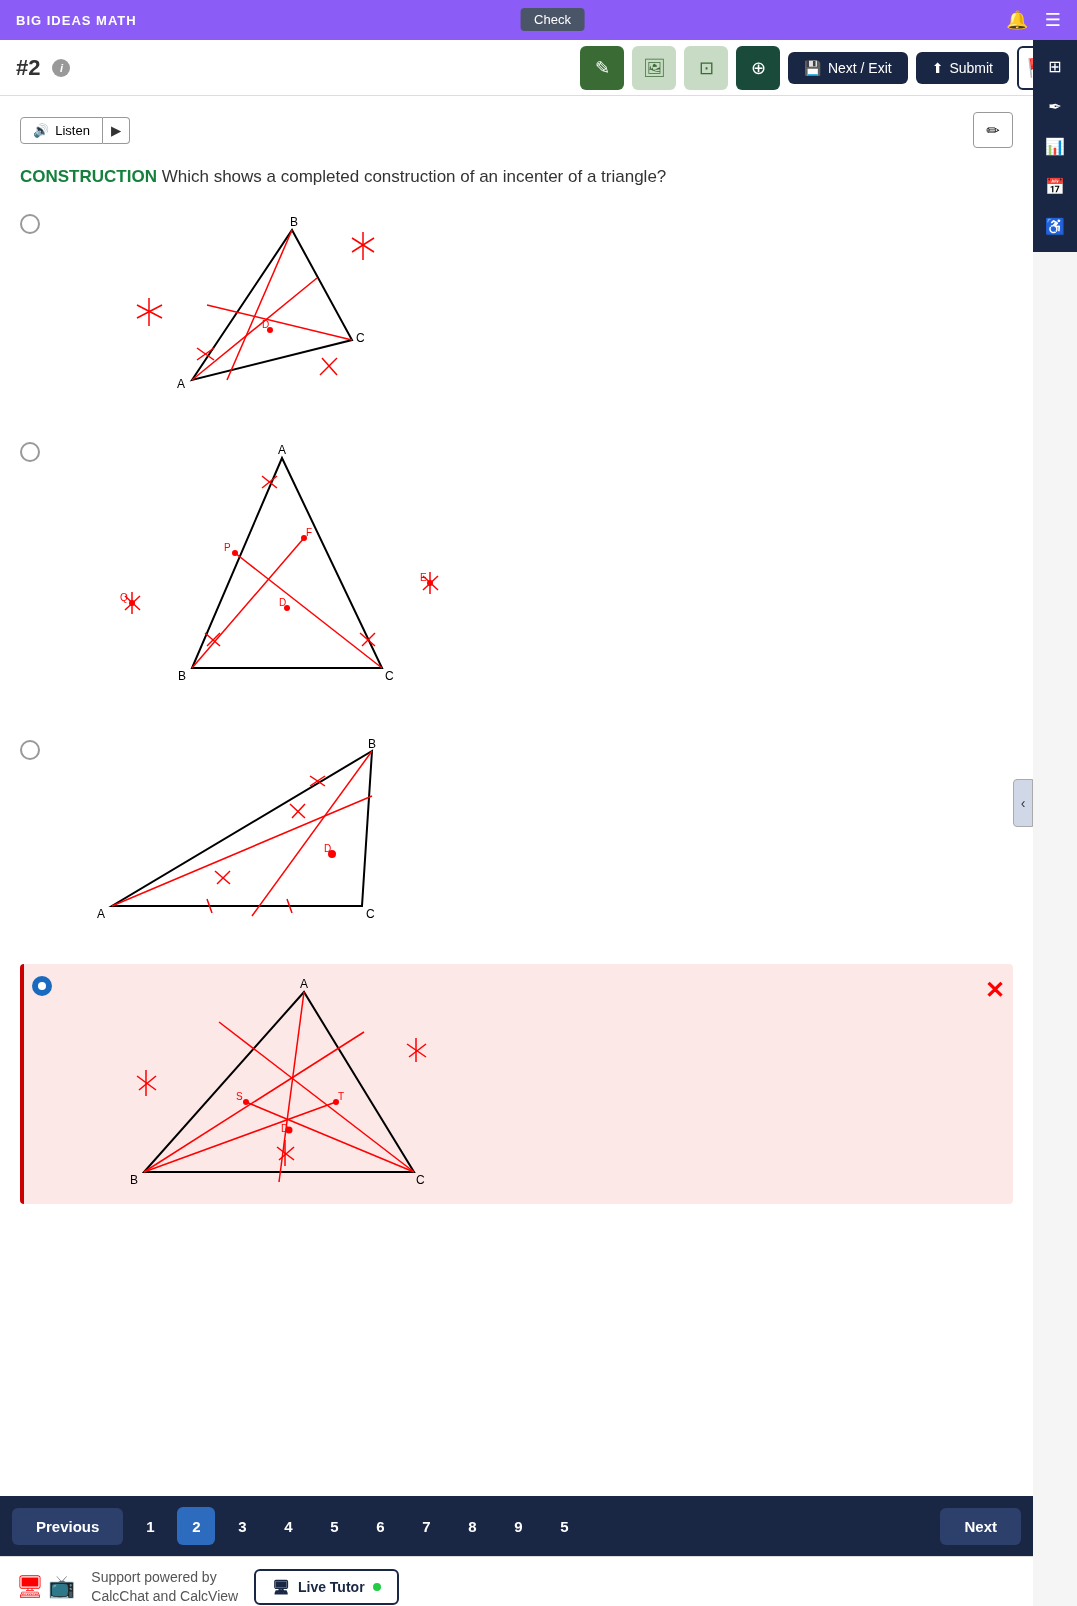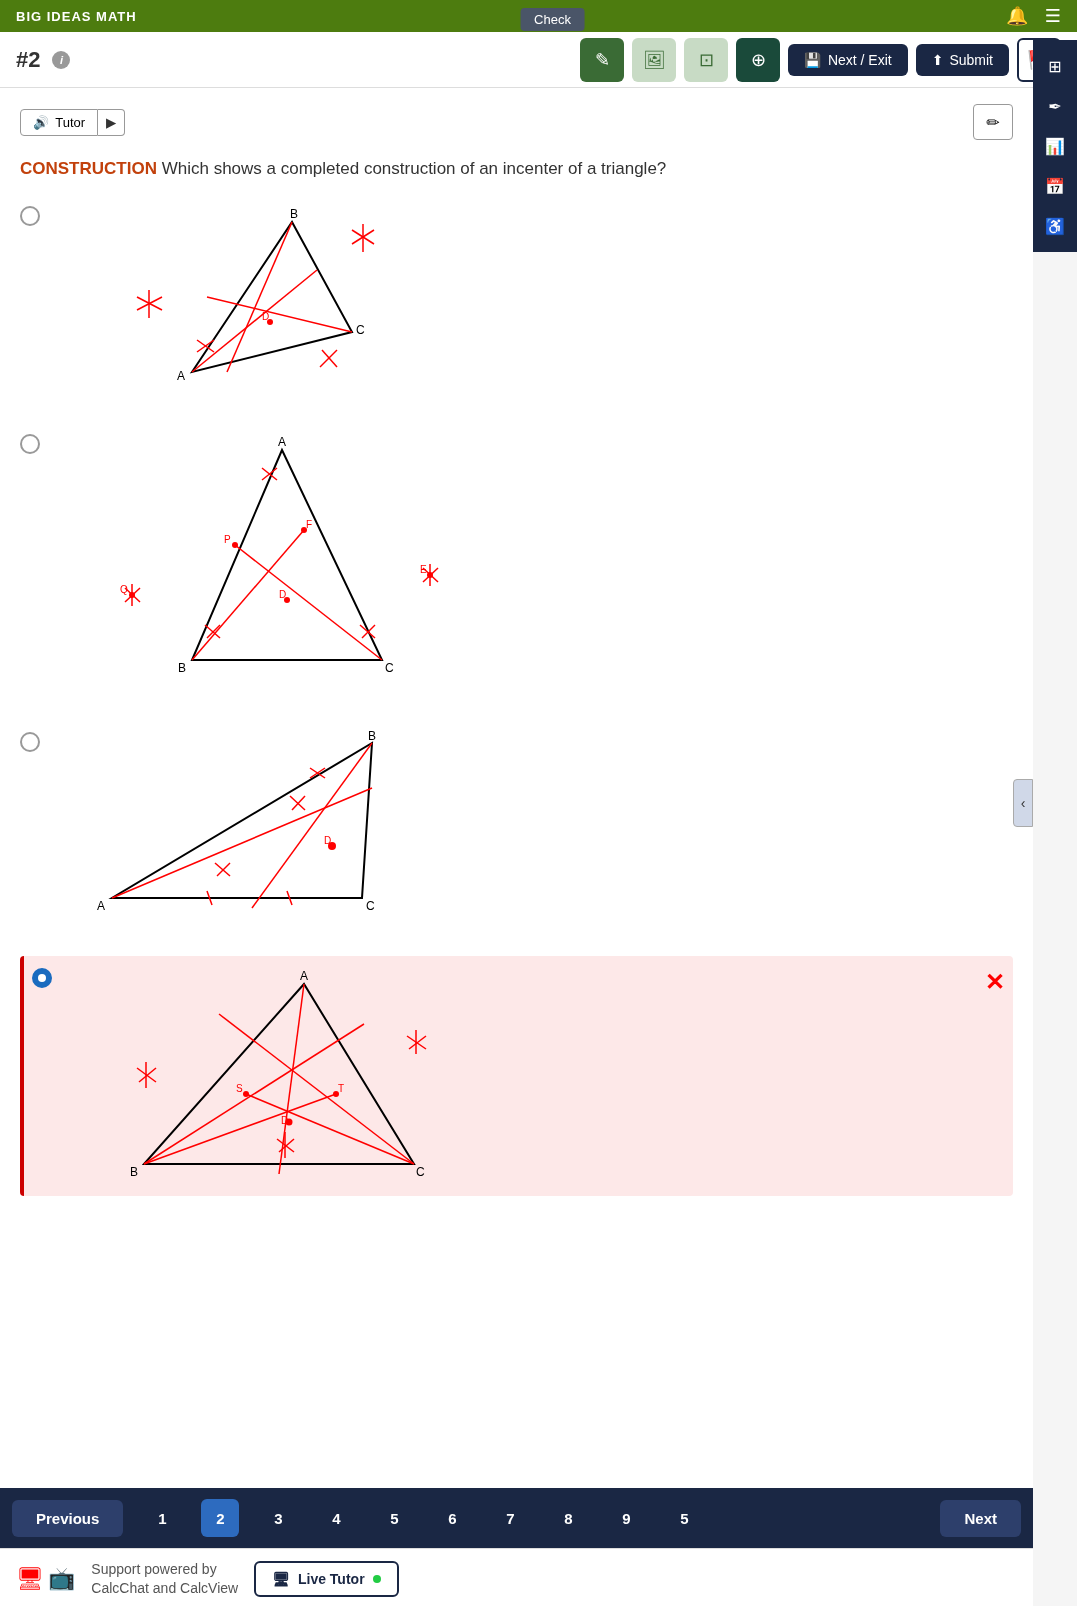--- a/index.html
+++ b/index.html
@@ -1,21 +1,21 @@
 <!DOCTYPE html>
 <html><head>
   <meta charset="utf-8">
   <style>
     * { box-sizing: border-box; margin: 0; padding: 0; }
     body { font-family: Arial, sans-serif; background: #f5f5f5; width: 1077px; min-height: 1606px; position: relative; overflow-x: hidden; }
 
     
     .top-nav {
-      background: #4d7c0f;
-      height: 32px;
+      background: #8b5cf6;
+      height: 40px;
       display: flex;
       align-items: center;
       padding: 12px 16px;
       justify-content: space-between;
     }
     .top-nav-title { color: white; font-size: 13px; font-weight: bold; letter-spacing: 1px; }
     .top-nav-right { display: flex; align-items: center; gap: 16px; }
     .top-nav-check {
       background: #4a5568;
       color: white;
@@ -103,21 +103,21 @@
     }
     .sketch-btn {
       margin-left: auto; width: 40px; height: 36px; border: 1px solid #999;
       background: white; border-radius: 4px; cursor: pointer; display: flex; align-items: center; justify-content: center;
     }
 
     
     .question-text {
       font-size: 17px; color: #333; margin-bottom: 20px; line-height: 1.5;
     }
-    .question-keyword { color: #c2410c; font-weight: bold; }
+    .question-keyword { color: #15803d; font-weight: bold; }
 
     
     .answer-choice {
       display: flex; align-items: flex-start; margin-bottom: 24px; gap: 12px;
     }
     .radio-btn {
       width: 20px; height: 20px; border-radius: 50%; border: 2px solid #999;
       background: white; cursor: pointer; margin-top: 4px; flex-shrink: 0;
       display: flex; align-items: center; justify-content: center;
     }
@@ -138,21 +138,21 @@
       color: red; font-size: 24px; font-weight: bold; margin-left: auto; margin-top: 4px;
     }
 
     
     .nav-bar {
       background: #1a2744;
       height: 60px;
       display: flex;
       align-items: center;
       padding: 0 12px;
-      gap: 20px;
+      gap: 8px;
       margin-right: 44px;
     }
     .nav-prev-btn, .nav-next-btn {
       background: #2d3f6b; color: white; border: none; padding: 10px 24px;
       border-radius: 6px; font-size: 15px; cursor: pointer; font-weight: bold;
     }
     .nav-page-btn {
       width: 38px; height: 38px; border-radius: 6px; border: none; cursor: pointer;
       font-size: 15px; font-weight: bold; color: white; background: transparent;
     }
@@ -231,21 +231,21 @@
   <div class="sidebar-icon">♿</div>
 </div>
 
 <div class="collapse-btn">‹</div>
 
 <div class="main-content">
 
   <div class="listen-bar">
     <button class="listen-btn">
       <span>🔊</span>
-      <span>Tutor</span>
+      <span>Listen</span>
     </button>
     <button class="play-btn">▶</button>
     <div style="flex:1"></div>
     <button class="sketch-btn">
       <span style="font-size:16px;">✏</span>
     </button>
   </div>
 
   <div class="question-text">
     <span class="question-keyword">CONSTRUCTION</span>

